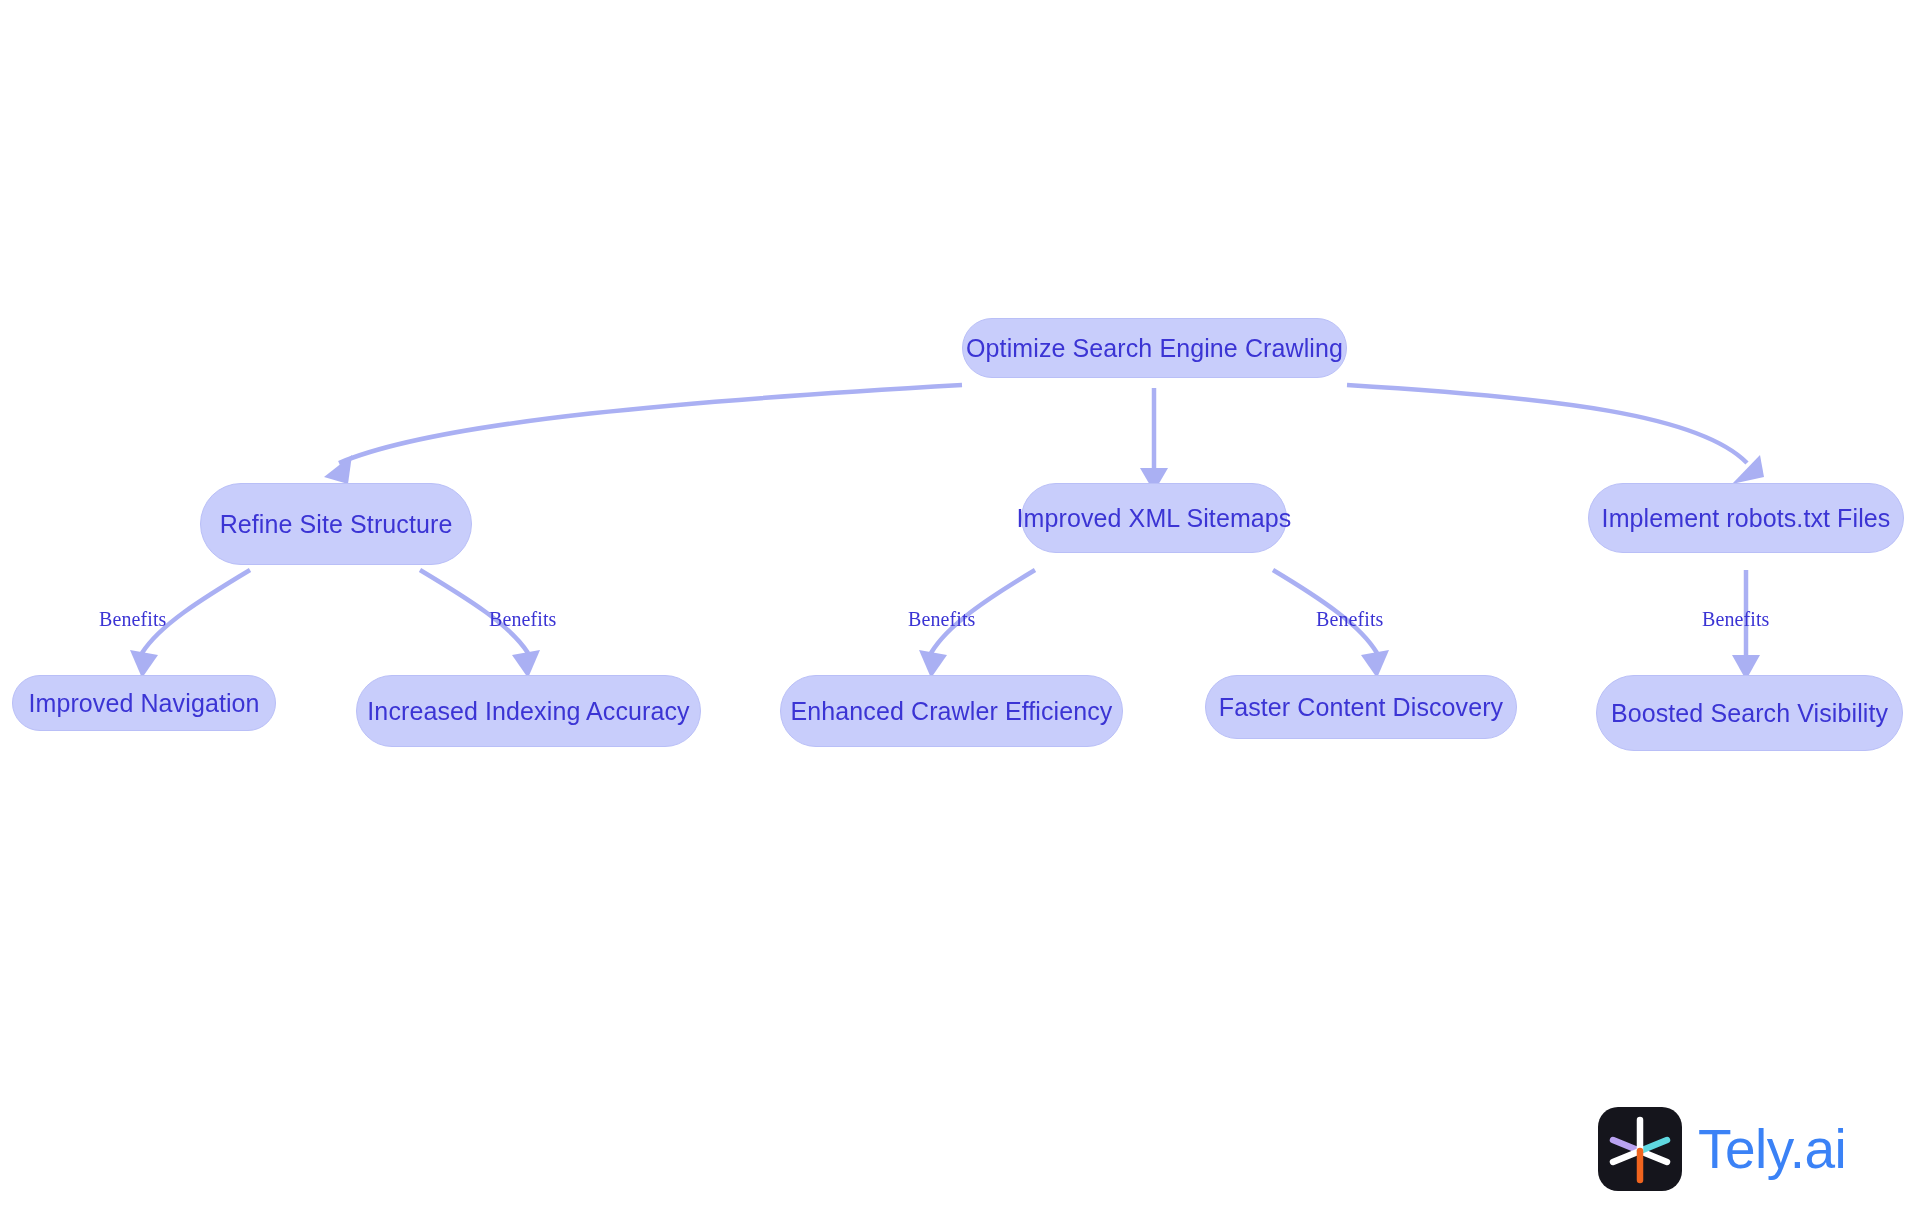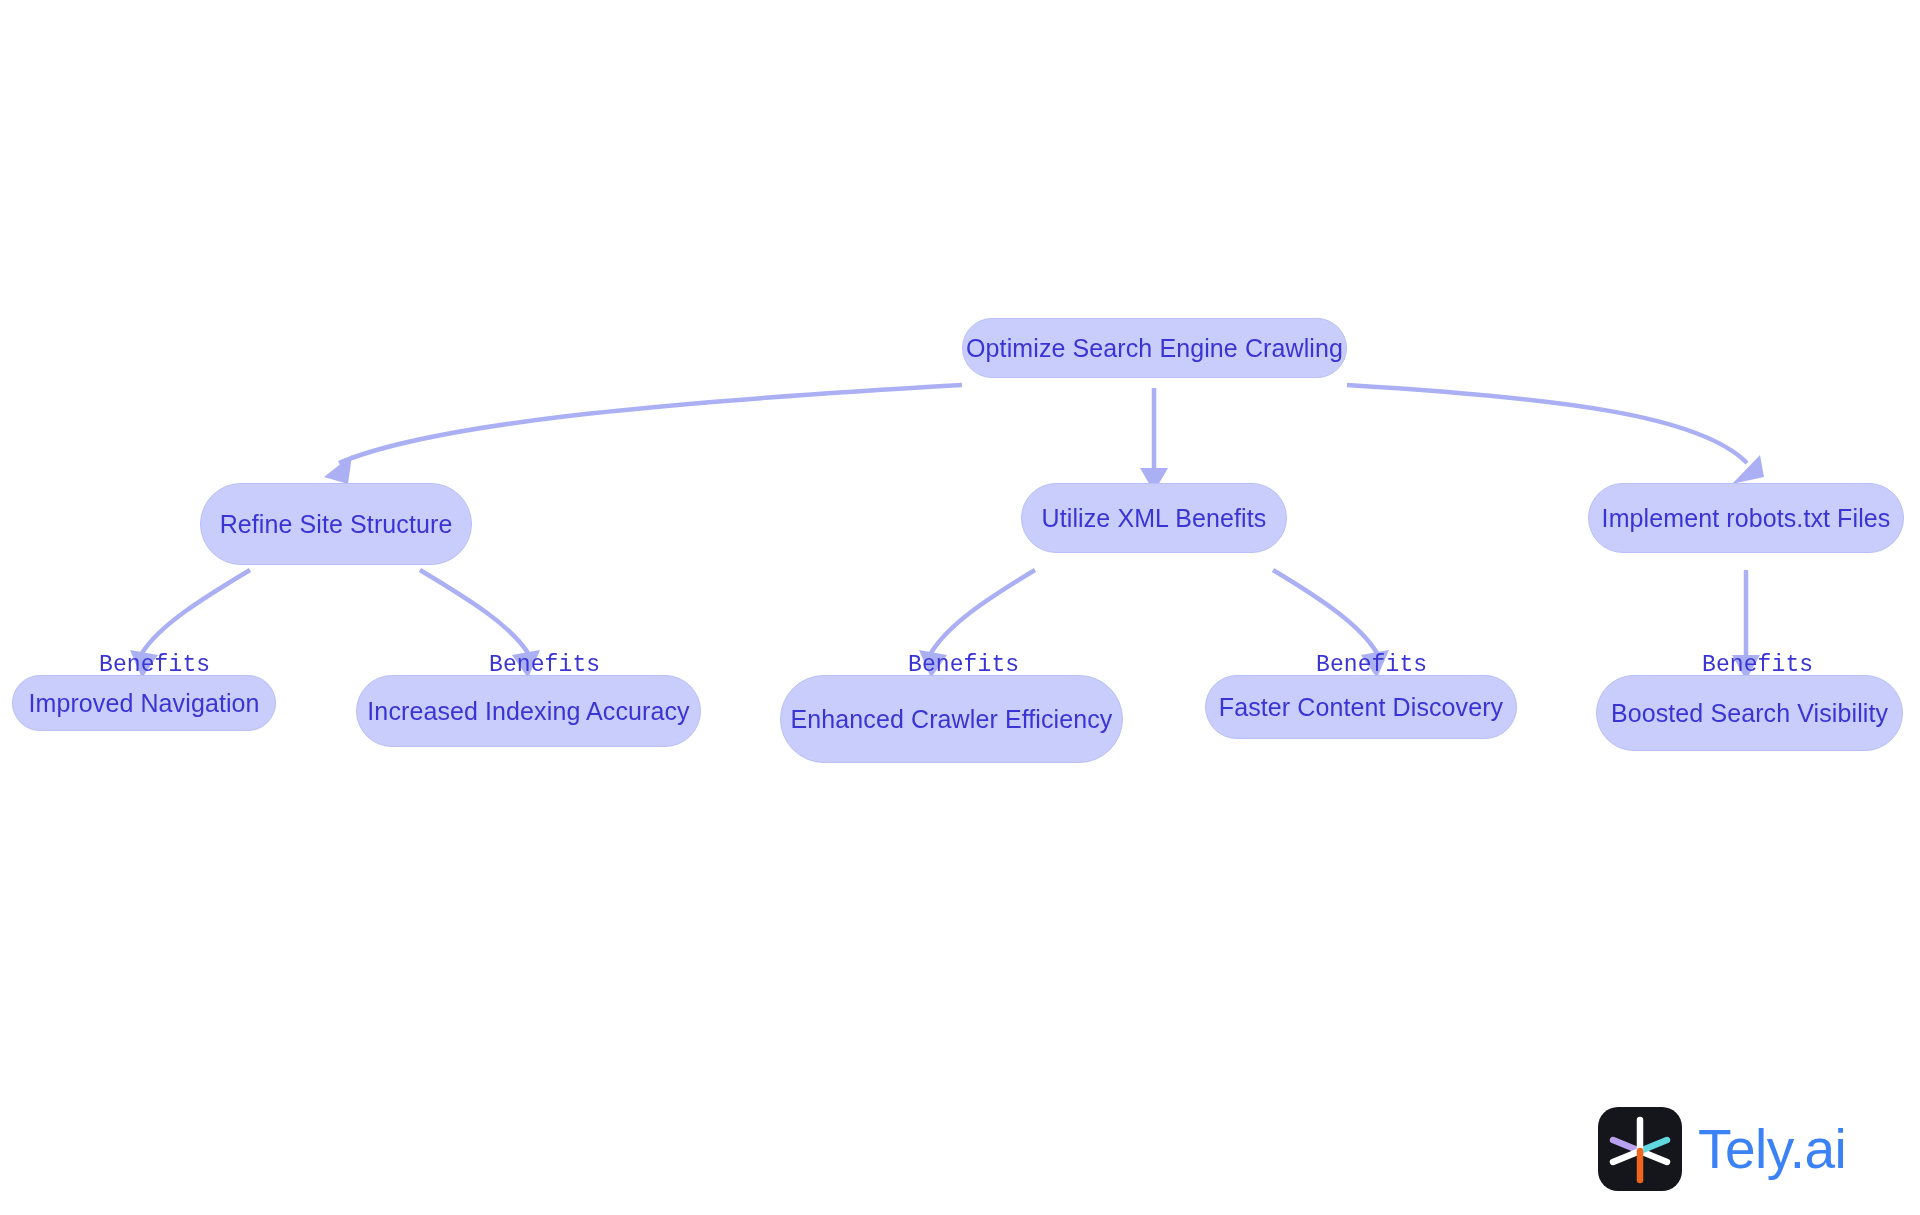--- a/index.html
+++ b/index.html
@@ -48,26 +48,25 @@
     color: #3b34d4;
     font-size: 25px;
     font-family: "Liberation Sans", sans-serif;
     letter-spacing: 0.1px;
     white-space: nowrap;
     padding: 0 22px;
   }
   .edge-label {
     position: absolute;
     color: #3b34d4;
-    font-size: 23px;
-    font-family: Liberation Mono, monospace;
+    font-size: 20px;
+    font-family: Liberation Serif, serif;
     white-space: nowrap;
     background: transparent;
     letter-spacing: 0.1px;
-    margin-top: 44px;
   }
   
   #logo {
     position: absolute;
     left: 1598px;
     top: 1107px;
     display: flex;
     align-items: center;
     gap: 16px;
   }
@@ -139,36 +138,36 @@
 
   <div class="node" style="left:962px; top:318px; width:385px; height:60px;">
     <span>Optimize Search Engine Crawling</span>
   </div>
 
   <div class="node" style="left:200px; top:483px; width:272px; height:82px;">
     <span>Refine Site Structure</span>
   </div>
 
   <div class="node" style="left:1021px; top:483px; width:266px; height:70px;">
-    <span>Utilize XML Benefits</span>
+    <span>Improved XML Sitemaps</span>
   </div>
 
   <div class="node" style="left:1588px; top:483px; width:316px; height:70px;">
     <span>Implement robots.txt Files</span>
   </div>
 
   <div class="node" style="left:12px; top:675px; width:264px; height:56px;">
     <span>Improved Navigation</span>
   </div>
 
   <div class="node" style="left:356px; top:675px; width:345px; height:72px;text-align:center;">
     <span>Increased Indexing Accuracy</span>
   </div>
 
-  <div class="node" style="left:780px; top:675px; width:343px; height:88px;">
+  <div class="node" style="left:780px; top:675px; width:343px; height:72px;">
     <span>Enhanced Crawler Efficiency</span>
   </div>
 
   <div class="node" style="left:1205px; top:675px; width:312px; height:64px;">
     <span>Faster Content Discovery</span>
   </div>
 
   <div class="node" style="left:1596px; top:675px; width:307px; height:76px;">
     <span>Boosted Search Visibility</span>
   </div>

